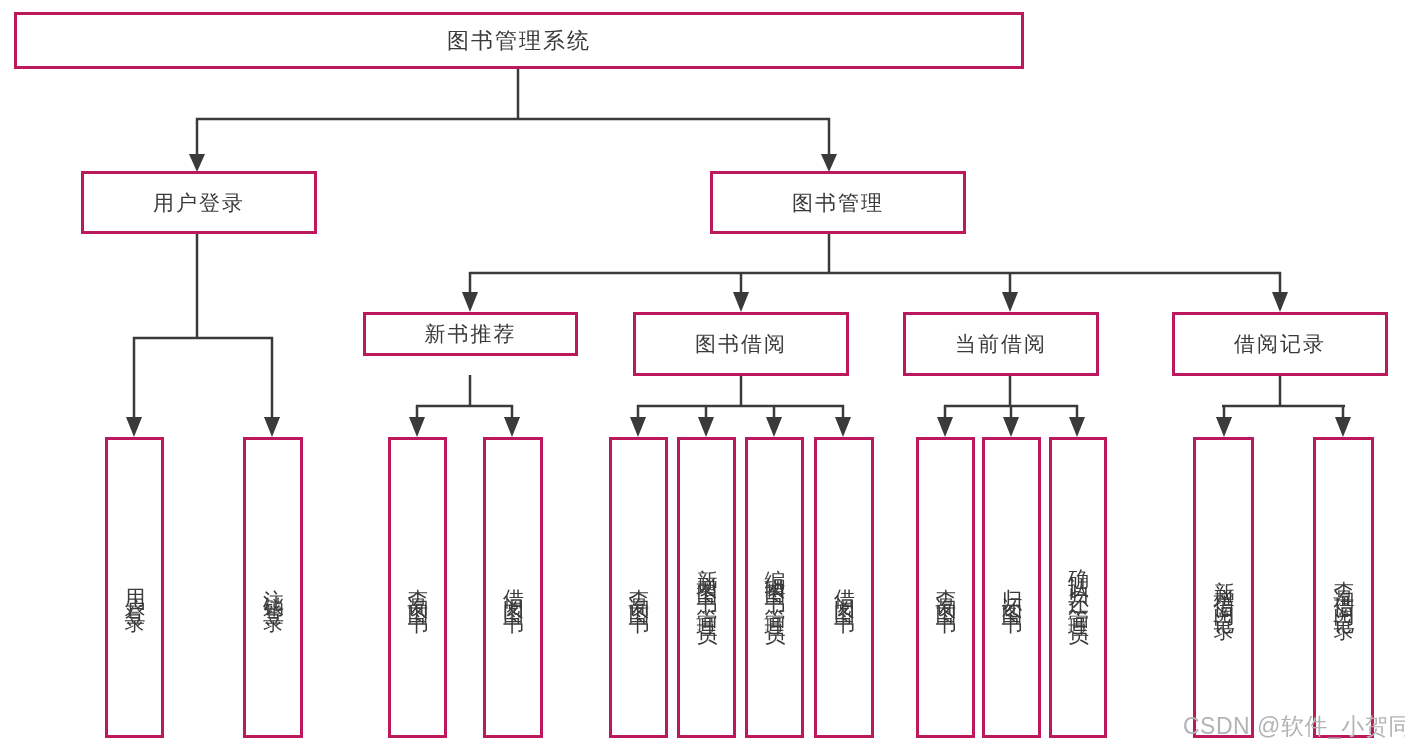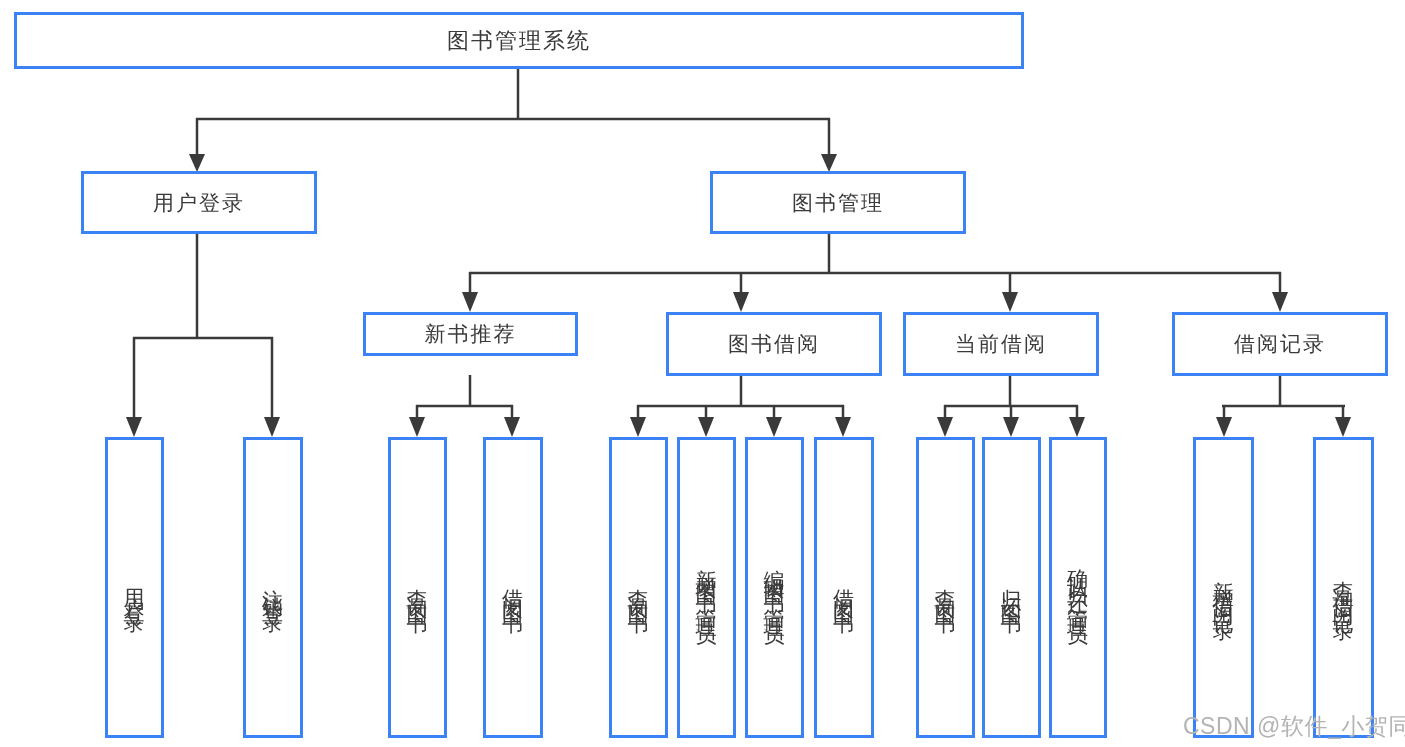--- a/index.html
+++ b/index.html
@@ -20,26 +20,27 @@
   .connectors {
     position: absolute;
     left: 0;
     top: 0;
     pointer-events: none;
   }
   .node {
     position: absolute;
     box-sizing: border-box;
     background: #ffffff;
-    border: 3px solid #3b82f6;
+    border: 3px solid #be185d;
     color: #3a3a3a;
     display: flex;
     align-items: center;
     justify-content: center;
     z-index: 2;
+    font-family: Liberation Serif, serif;
   }
   .node.h {
     font-size: 21px;
     letter-spacing: 2px;
     white-space: nowrap;
   }
   .node.root-box {
     font-size: 22px;
     letter-spacing: 2px;
   }
@@ -143,21 +144,21 @@
       </g>
     </g>
   </svg>
 
   <div class="node h root-box" style="left:14px; top:12px; width:1010px; height:57px;">图书管理系统</div>
 
   <div class="node h" style="left:81px; top:171px; width:236px; height:63px;">用户登录</div>
   <div class="node h" style="left:710px; top:171px; width:256px; height:63px;">图书管理</div>
 
   <div class="node h" style="left:363px; top:312px; width:215px; height:44px;">新书推荐</div>
-  <div class="node h" style="left:666px; top:312px; width:216px; height:64px;">图书借阅</div>
+  <div class="node h" style="left:633px; top:312px; width:216px; height:64px;">图书借阅</div>
   <div class="node h" style="left:903px; top:312px; width:196px; height:64px;">当前借阅</div>
   <div class="node h" style="left:1172px; top:312px; width:216px; height:64px;">借阅记录</div>
 
   <div class="node v" style="left:105px; top:437px; width:59px; height:301px;">用户登录</div>
   <div class="node v" style="left:243px; top:437px; width:60px; height:301px;">注销登录</div>
 
   <div class="node v" style="left:388px; top:437px; width:59px; height:301px;">查询图书</div>
   <div class="node v" style="left:483px; top:437px; width:60px; height:301px;">借阅图书</div>
 
   <div class="node v" style="left:609px; top:437px; width:59px; height:301px;">查询图书</div>

